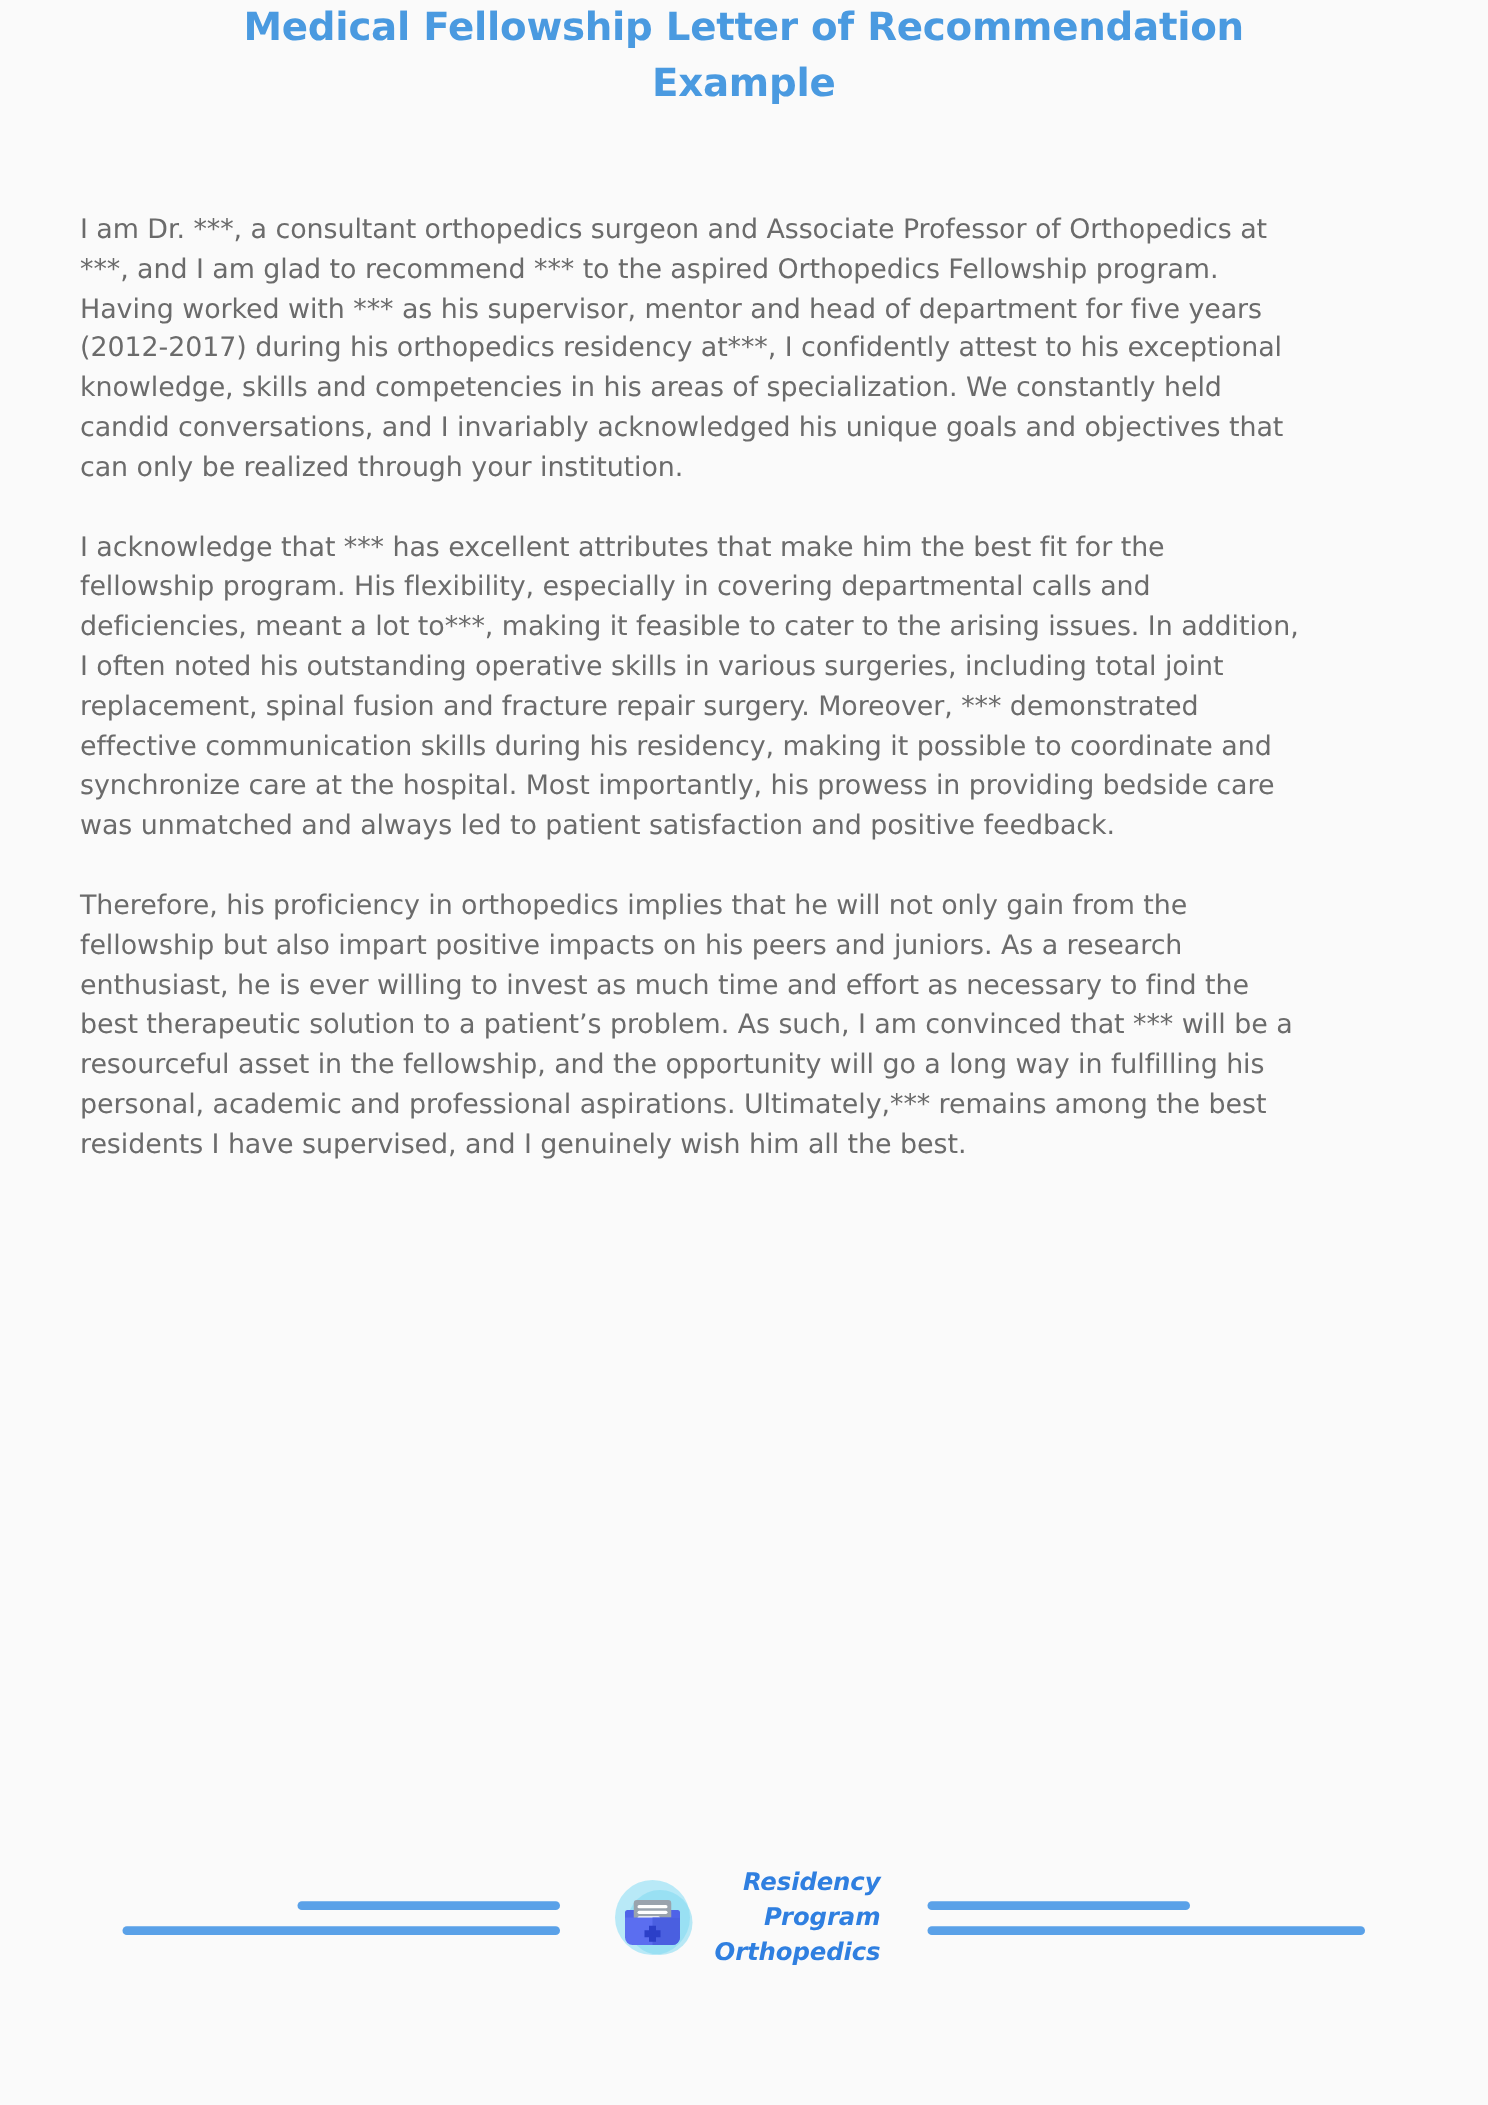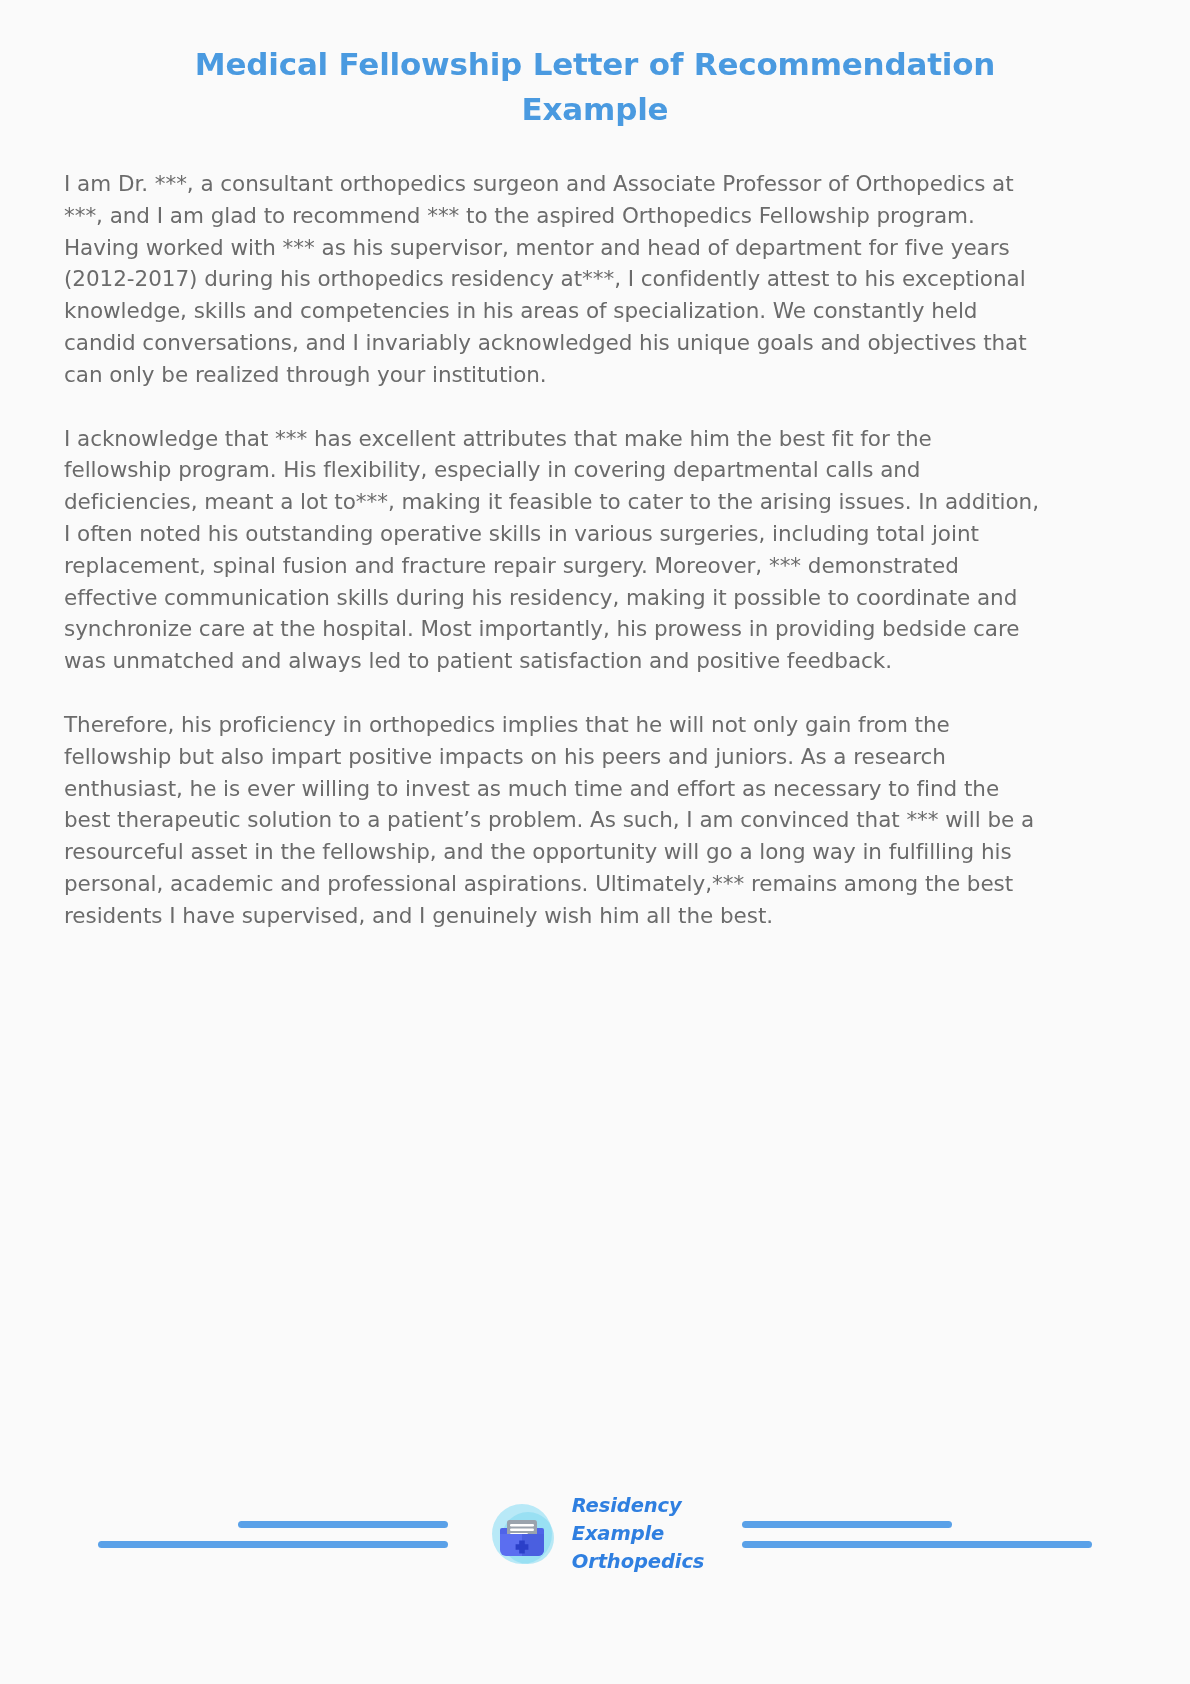--- a/index.html
+++ b/index.html
@@ -18,21 +18,20 @@
 
   .page {
     position: relative;
     width: 1190px;
     height: 1684px;
     box-sizing: border-box;
   }
 
   
   .title-block {
-    padding-top: 42px;
     padding-left: 150px;
     padding-right: 150px;
   }
   .doc-title {
     margin: 0;
     color: #4a9ae0;
     font-family: "DejaVu Sans", "Liberation Sans", sans-serif;
     font-size: 31px;
     font-weight: bold;
     line-height: 1.45;
@@ -96,20 +95,21 @@
     display: block;
   }
   .rule.short { width: 210px; margin-bottom: 13px; }
   .rule.long  { width: 350px; }
 
   
   .logo-block {
     display: flex;
     align-items: center;
     gap: 14px;
+    text-align: right;
   }
   .logo-mark {
     position: relative;
     width: 72px;
     height: 72px;
     flex: 0 0 72px;
   }
   .logo-text {
     display: flex;
     flex-direction: column;
@@ -162,21 +162,21 @@
           <rect x="24" y="26" width="24" height="2.6" rx="1.3" fill="#ffffff"></rect>
           <rect x="24" y="30.5" width="24" height="2.6" rx="1.3" fill="#ffffff"></rect>
           <rect x="24" y="35" width="18" height="2.6" rx="1.3" fill="#ffffff"></rect>
           <path d="M14 36h44v16a6 6 0 0 1-6 6H20a6 6 0 0 1-6-6z" fill="#5b6ef0"></path>
           <path d="M36 58h16a6 6 0 0 0 6-6V36H36z" fill="#4a5fe0"></path>
           <path d="M33.2 42.6h5.6v3.6h3.6v5.6h-3.6v3.6h-5.6v-3.6h-3.6v-5.6h3.6z" fill="#2b3fc8"></path>
         </svg>
       </div>
       <div class="logo-text">
         <span>Residency</span>
-        <span>Example</span>
+        <span>Program</span>
         <span>Orthopedics</span>
       </div>
     </div>
 
     <div class="rule-group right">
       <span class="rule short"></span>
       <span class="rule long"></span>
     </div>
 
   </div>

